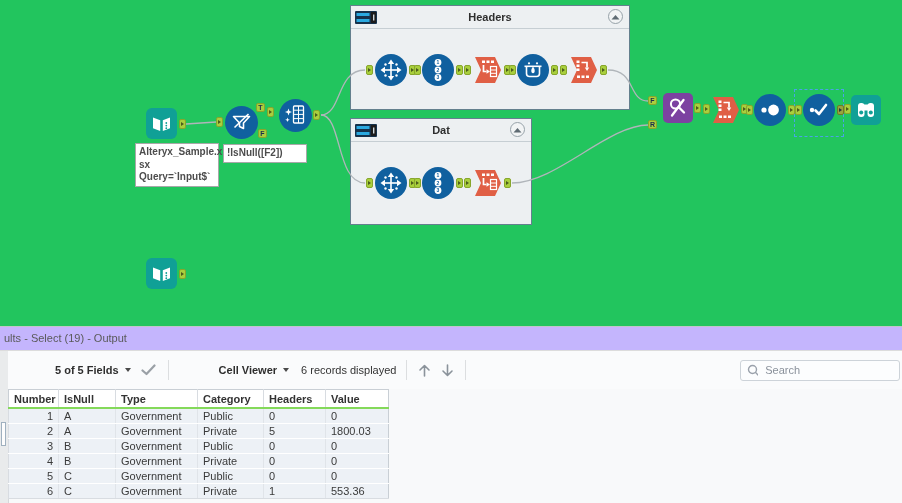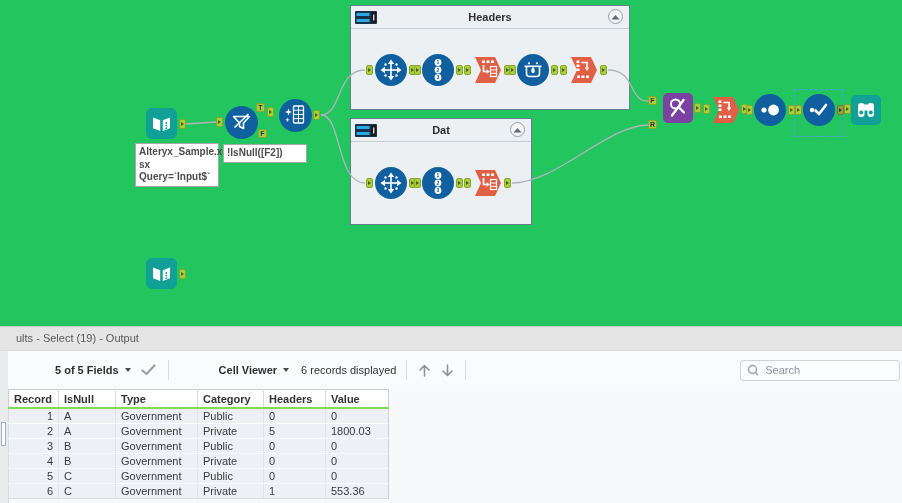--- a/index.html
+++ b/index.html
@@ -26,22 +26,22 @@
        font-size:7px;font-weight:bold;color:#1d2b4e;}
   .anchor.lbl::after{display:none;}
   .anchor.dark{background:#98a33f;border-color:#6d7a27;}
   .anchor.dark::after{border-left-color:#2a3340;}
   .annotation{position:absolute;z-index:5;background:#fff;border:1px solid #a8a8a8;
        font-size:10px;font-weight:bold;color:#4d4d4d;line-height:12.5px;padding:2px 3px;box-sizing:border-box;}
   .selection{position:absolute;z-index:2;border:1.5px dashed #4aa3e8;box-sizing:border-box;}
 
   
   .panel{position:absolute;left:0;top:326px;width:902px;height:177px;background:#f8f9fa;border-top:1px solid #c0c5c9;box-sizing:border-box;}
-  .panel-title{height:23px;background:#e5e5e5;border-bottom:1px solid #dcdcdc;
-       font-size:11px;color:#5a5a5a;line-height:23px;padding-left:16px;}
+  .panel-title{height:23px;background:#c4b5fd;border-bottom:1px solid #dcdcdc;
+       font-size:11px;color:#5a5a5a;line-height:23px;padding-left:4px;}
   .side-strip{position:absolute;left:0;top:24px;bottom:0;width:8px;background:#e9ebec;border-right:1px solid #d5d8da;}
   .strip-handle{position:absolute;left:1px;top:71px;width:5px;height:24px;background:#fdfdfd;border:1px solid #9fb0bf;box-sizing:border-box;}
   .panel-toolbar{position:absolute;left:8px;right:0;top:24px;height:38px;display:flex;align-items:center;padding-left:7px;background:#fafbfc;}
   .tb-label{font-size:11px;font-weight:bold;color:#2e2e2e;padding-left:40px;}
   .tb-text{font-size:11px;color:#333;}
   .caret{width:0;height:0;border-left:3.5px solid transparent;border-right:3.5px solid transparent;
        border-top:4.5px solid #4a4a4a;margin:0 6px 0 6px;}
   .tb-sep{width:1px;height:20px;background:#dcdee0;margin:0 10px;}
   .tb-btn{display:flex;align-items:center;justify-content:center;}
   .search-box{margin-left:auto;width:160px;height:21px;border:1px solid #cdd3d9;border-radius:3px;
@@ -411,21 +411,21 @@
       <colgroup>
           <col style="width:50px">
           <col style="width:57px">
           <col style="width:82px">
           <col style="width:66px">
           <col style="width:62px">
           <col style="width:63px">
         </colgroup>
       <thead>
           <tr>
-            <th>Record</th>
+            <th>Number</th>
             <th>IsNull</th>
             <th>Type</th>
             <th>Category</th>
             <th>Headers</th>
             <th>Value</th>
           </tr>
         </thead>
       <tbody>
           <tr>
             <td class="rec">1</td>

